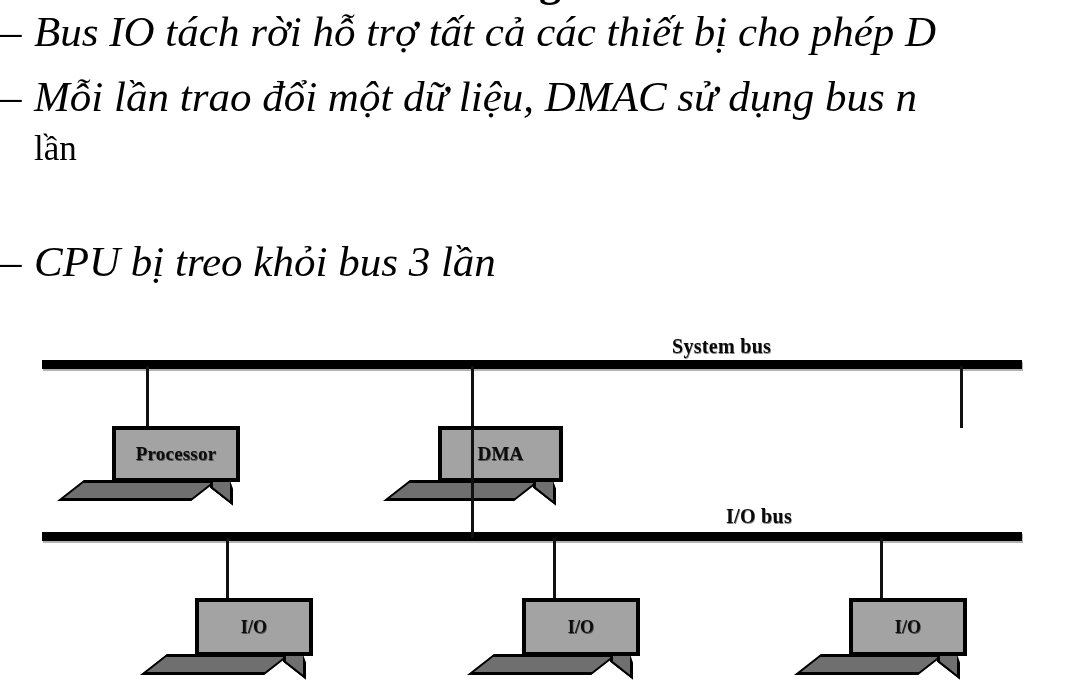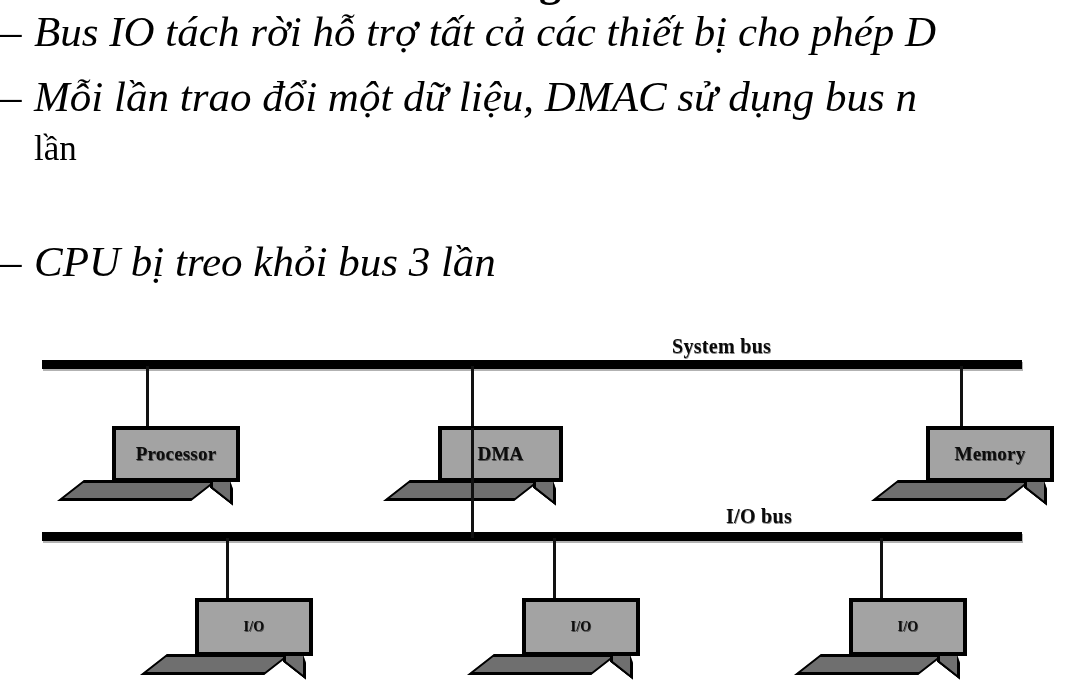--- a/index.html
+++ b/index.html
@@ -172,21 +172,21 @@
   }
   .box3d .label {
     font-family: "Liberation Serif", "DejaVu Serif", serif;
     font-weight: 700;
     font-size: 19px;
     letter-spacing: 0.2px;
     color: #0d0d0d;
     white-space: nowrap;
     text-shadow: 0.7px 0.7px 0 rgba(0,0,0,0.5);
   }
-  .box3d .label.small { font-size: 14px; }
+  .box3d .label.small { font-size: 18px; }
 </style>
 </head>
 <body>
 
 <div class="slide-body">
 
   <div class="title-remnant">g</div>
 
   <div class="bullet-l1" id="line1">
     <span class="dash">–</span><span class="btext">Bus IO tách rời hỗ trợ tất cả các thiết bị cho phép D</span>
@@ -225,27 +225,20 @@
   </div>
 
   <div class="box3d" style="left:410px; top:108px; --bw:125px; --bh:56px; --dp:17px;">
     <div class="side side-bottom"></div>
     <div class="side side-right"></div>
     <div class="face">
       <span class="label">DMA</span>
     </div>
   </div>
 
-  <div class="box3d" style="left:898px; top:108px; --bw:128px; --bh:56px; --dp:17px;">
-    <div class="side side-bottom"></div>
-    <div class="side side-right"></div>
-    <div class="face">
-      <span class="label">Memory</span>
-    </div>
-  </div>
 
   <div class="bus-label" id="io-bus-label">I/O bus</div>
   <div class="bus-bar" id="io-bus"></div>
 
   <div class="connector" style="left:226px; top:220px; height:62px;"></div>
   <div class="connector" style="left:553px; top:220px; height:62px;"></div>
   <div class="connector" style="left:880px; top:220px; height:62px;"></div>
 
   <div class="box3d" style="left:167px; top:280px; --bw:118px; --bh:58px; --dp:17px;">
     <div class="side side-bottom"></div>

